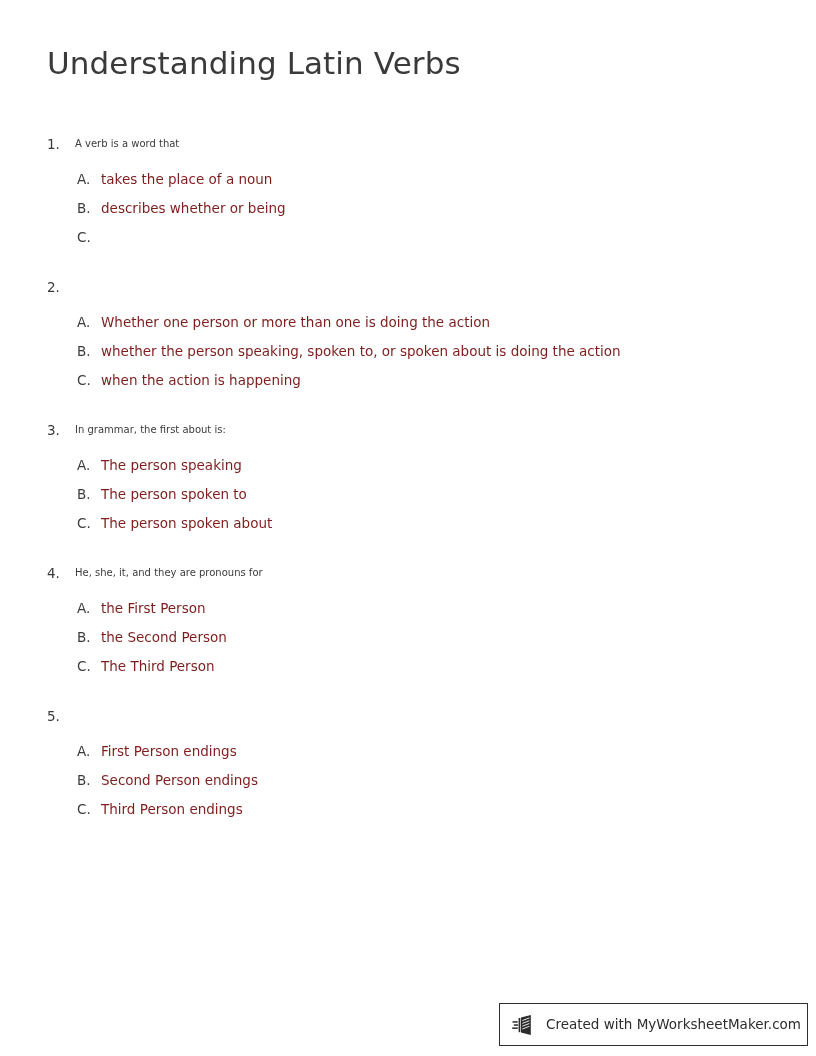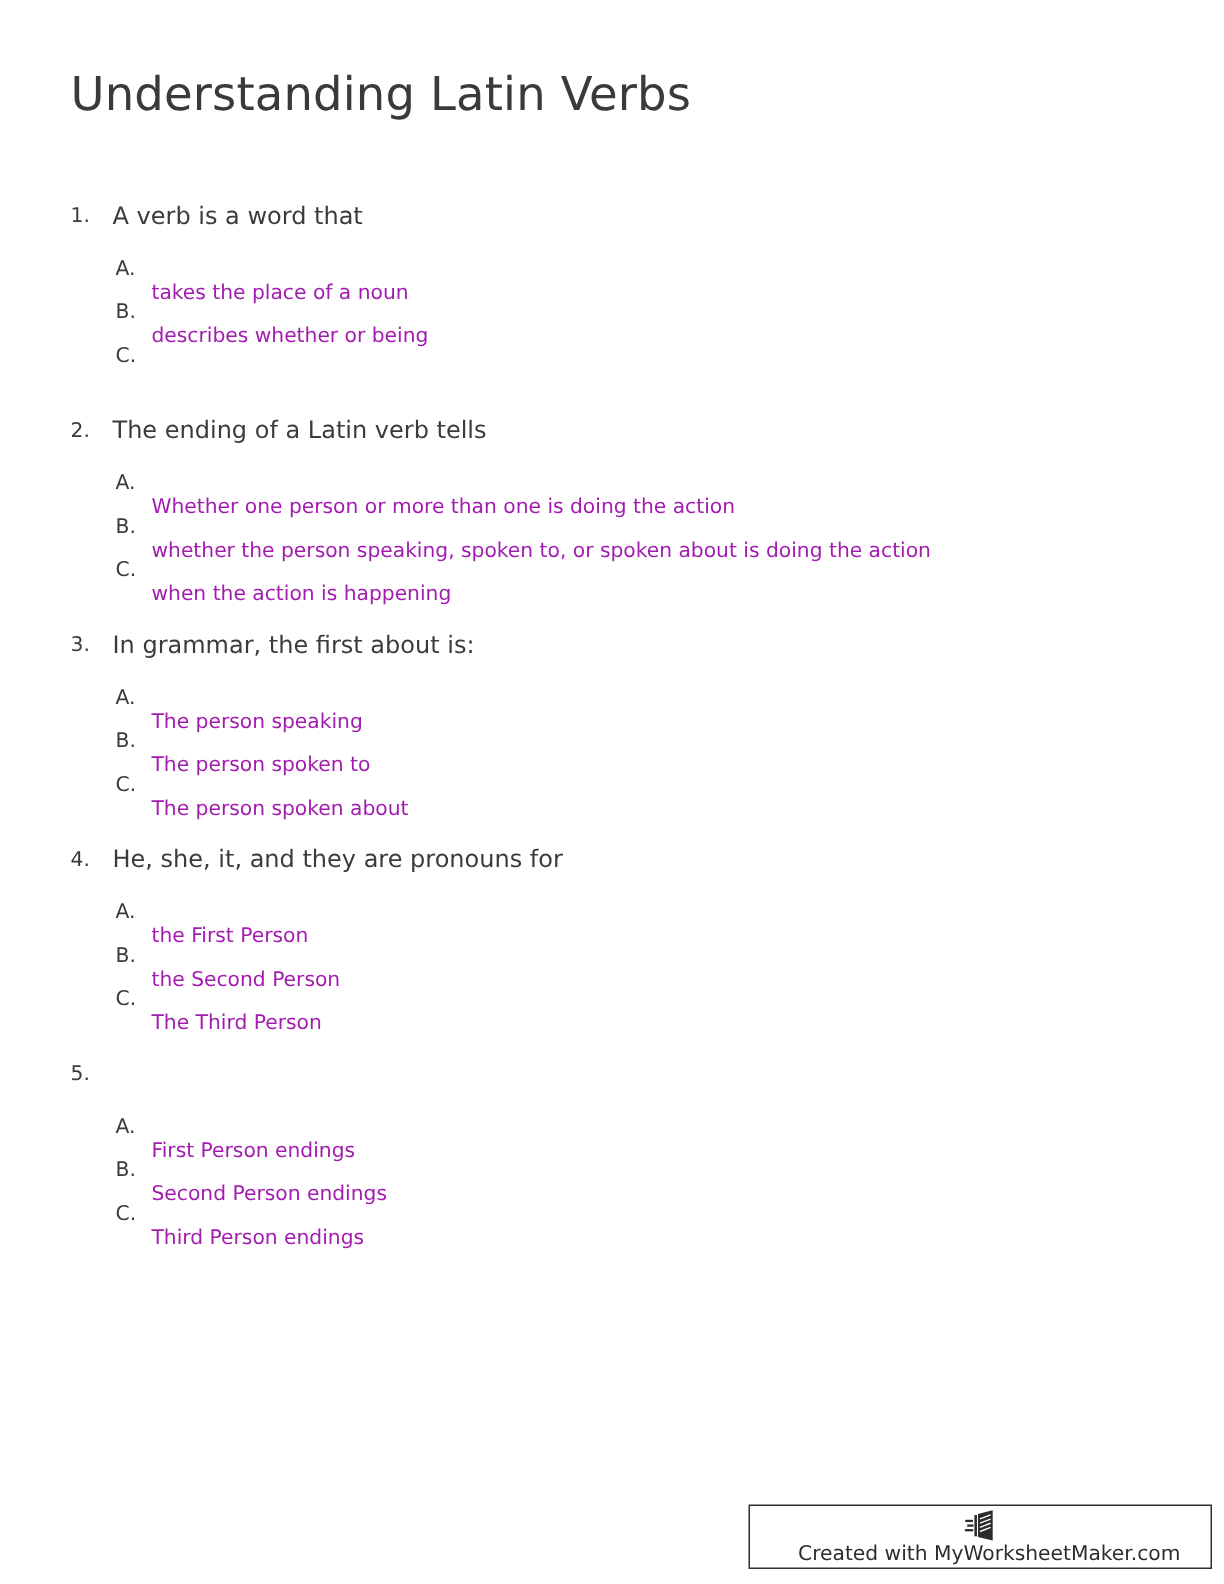--- a/index.html
+++ b/index.html
@@ -58,21 +58,21 @@
 
   .question-number {
     width: 28px;
     flex: 0 0 28px;
     font-size: 13.5px;
     line-height: 24px;
     color: #3b3b3b;
   }
 
   .question-text {
-    font-size: 16px;
+    font-size: 10px;
     line-height: 24px;
     color: #3b3b3b;
   }
 
   .options {
     padding-left: 77px;
   }
 
   .option-row {
     display: flex;
@@ -84,39 +84,37 @@
     width: 24px;
     flex: 0 0 24px;
     font-size: 13.5px;
     line-height: 22px;
     color: #3b3b3b;
   }
 
   .option-text {
     font-size: 13.5px;
     line-height: 22px;
-    color: #a21caf;
+    color: #7f1d1d;
     white-space: nowrap;
-    margin-top: 16px;
   }
 
   
   .footer-badge {
     position: absolute;
     left: 499px;
     top: 1003px;
     width: 309px;
     height: 43px;
     box-sizing: border-box;
     border: 1px solid #2f2f2f;
     background: #ffffff;
     display: flex;
     align-items: center;
     padding-left: 12px;
-    flex-direction: column;
   }
 
   .footer-logo {
     width: 26px;
     height: 22px;
     flex: 0 0 26px;
     margin-right: 8px;
     display: block;
   }
 
@@ -150,21 +148,20 @@
             <span class="option-text">describes whether or being</span>
           </div>
           <div class="option-row">
             <span class="option-letter">C.</span>
           </div>
         </div>
       </div>
       <div class="question-block">
         <div class="question-row">
           <span class="question-number">2.</span>
-          <span class="question-text">The ending of a Latin verb tells</span>
         </div>
         <div class="options">
           <div class="option-row">
             <span class="option-letter">A.</span>
             <span class="option-text">Whether one person or more than one is doing the action</span>
           </div>
           <div class="option-row">
             <span class="option-letter">B.</span>
             <span class="option-text">whether the person speaking, spoken to, or spoken about is doing the action</span>
           </div>

